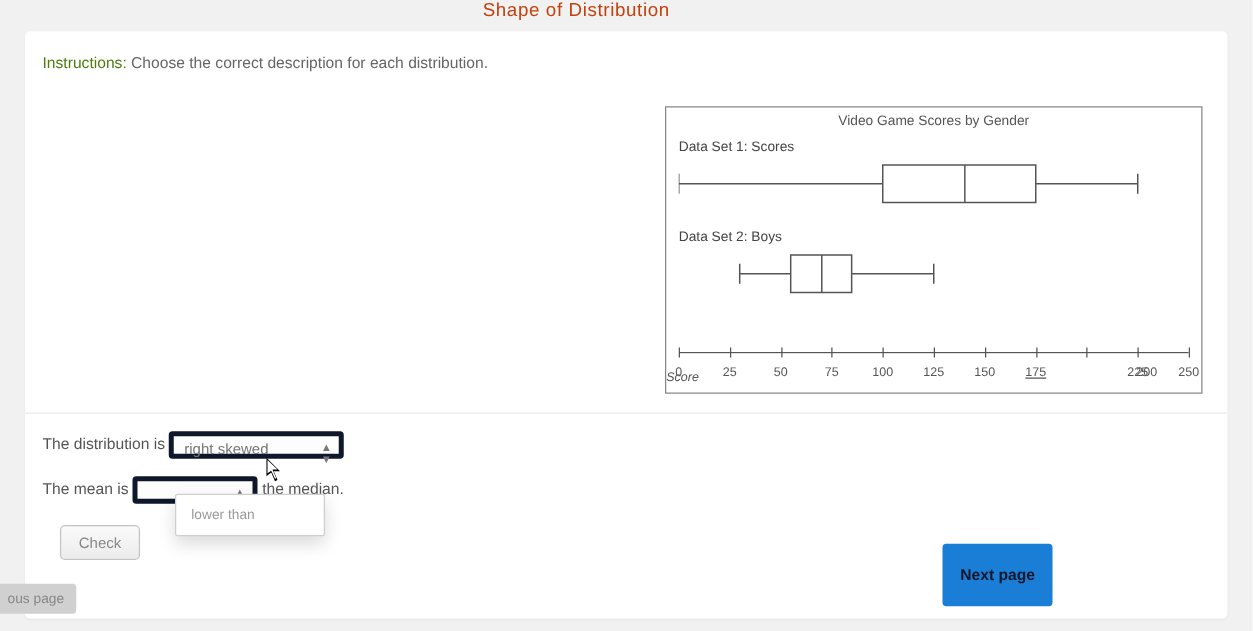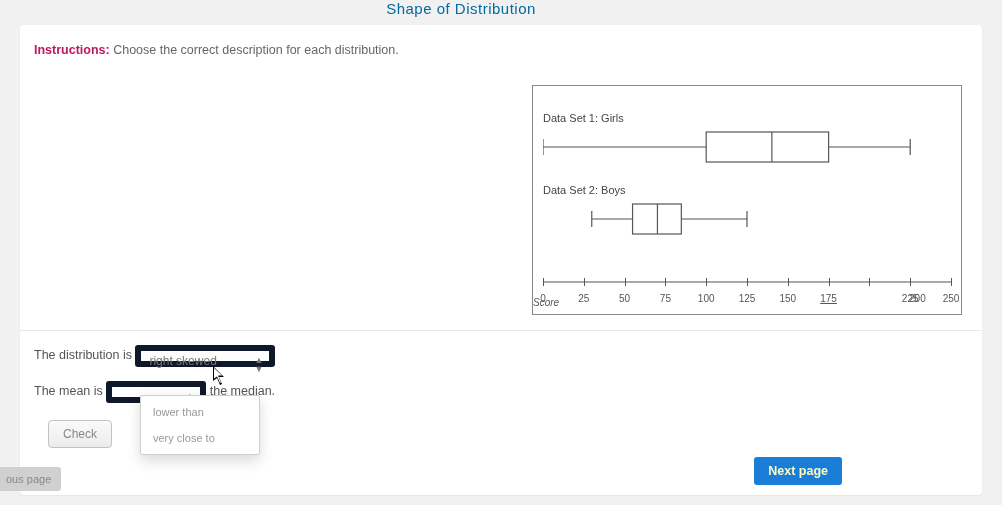--- a/index.html
+++ b/index.html
@@ -7,52 +7,52 @@
     width: 1002px; height: 505px;
     font-family: "Helvetica Neue", Arial, sans-serif;
     background: #f1f1f1;
     color: #555;
     overflow: hidden;
     position: relative;
     font-size: 13px;
   }
   .page-title {
     position: absolute; top: 0; left: 0; right: 0;
-    text-align: center; color: #0369a1; letter-spacing: .5px;
+    text-align: center; color: #c2410c; letter-spacing: .5px;
     font-size: 15px;
     padding-right: 80px;
   }
   .card {
     position: absolute; top: 25px; left: 20px; right: 20px; bottom: 10px;
     background: #fff;
     border-radius: 4px;
     box-shadow: 0 1px 2px rgba(0,0,0,.05);
   }
   .instructions {
     position: absolute; top: 18px; left: 14px;
     font-size: 12.5px; color: #666;
   }
-  .instructions b { color: #be185d; font-weight: 700; }
+  .instructions b { color: #4d7c0f; font-weight: 400; }
   .plotframe {
     position: absolute; top: 60px; right: 20px;
     width: 430px; height: 230px;
     border: 1px solid #888;
     background: #fff;
   }
   .plot-title { text-align: center; font-size: 11px; color: #555; margin-top: 5px; }
   .ds-label { font-size: 11px; color: #444; position: absolute; }
   .axis-label { font-size: 10px; color: #555; text-align: left; width: 100%; position: absolute; bottom: 6px; font-style: italic; }
   .axis { position: absolute; left: 10px; right: 10px; bottom: 32px; height: 1px; }
   .tick { position: absolute; bottom: -4px; width: 1px; height: 8px; background: #555; }
   .tick-lbl { position: absolute; bottom: -22px; font-size: 10px; color: #555; transform: translateX(-50%); }
   .boxrow { position: absolute; left: 10px; right: 10px; height: 34px; }
   .sentences { position: absolute; left: 14px; top: 320px; font-size: 12.5px; color: #555; }
   .sel {
     display: inline-block;
-    border: 6px solid #0f172a;
+    border: 4px solid #0f172a;
     border-radius: 3px;
     background: #fdfdfd;
     height: 22px; line-height: 20px;
     padding: 0 24px 0 8px;
     font-size: 12px; color: #777;
     position: relative;
     vertical-align: middle;
     min-width: 140px;
   }
   .sel .caret {
@@ -83,44 +83,45 @@
   }
   .dropdown .opt { padding: 7px 12px; color: #9a9a9a; cursor: pointer; }
   .prev-page {
     position: absolute; left: -10px; bottom: 14px;
     background: #d0d0d0; color: #888;
     font-size: 11px; padding: 6px 10px 6px 16px;
     border-radius: 3px;
   }
   .next-page {
     position: absolute; right: 140px; bottom: 10px;
-    background: #1b7ed6; color: #fef9c3;
+    background: #1b7ed6; color: #0f172a;
     font-size: 12.5px; font-weight: 600;
-    padding: 7px 14px; border-radius: 3px;
+    padding: 18px 14px; border-radius: 3px;
     cursor: pointer;
   }
   .cursor-arrow {
     position: absolute; width: 14px; height: 20px; z-index: 9; pointer-events:none;
   }
   hr.divider { position:absolute; left:0; right:0; top:305px; border:none; border-top:1px solid #e9e9e9; }
 </style>
 </head>
 <body>
 
 <div class="page-title">Shape of Distribution</div>
 
 <div class="card">
 
   <div class="instructions">
     <b>Instructions:</b><span> Choose the correct description for each distribution.</span>
   </div>
 
   <div class="plotframe">
-
-    <div class="ds-label" style="top:26px; left:10px;">Data Set 1: Girls</div>
+    <div class="plot-title">Video Game Scores by Gender</div>
+
+    <div class="ds-label" style="top:26px; left:10px;">Data Set 1: Scores</div>
     <div class="boxrow" style="top:44px;">
       <svg width="100%" height="100%" viewBox="0 0 410 34" preserveAspectRatio="none">
 
         <line x1="0" y1="17" x2="164" y2="17" stroke="#555" stroke-width="1.2"></line>
         <line x1="0" y1="9" x2="0" y2="25" stroke="#555" stroke-width="1.2"></line>
         <line x1="287" y1="17" x2="369" y2="17" stroke="#555" stroke-width="1.2"></line>
         <line x1="369" y1="9" x2="369" y2="25" stroke="#555" stroke-width="1.2"></line>
         <rect x="164" y="2" width="123" height="30" fill="none" stroke="#555" stroke-width="1.2"></rect>
         <line x1="230" y1="2" x2="230" y2="32" stroke="#555" stroke-width="1.2"></line>
       </svg>
@@ -186,21 +187,20 @@
         <span class="caret">▲<br>▼</span>
       </span>
       <span> the median.</span>
     </div>
   </div>
 
   <div class="check-btn">Check</div>
 
   <div class="dropdown">
     <div class="opt">lower than</div>
-    <div class="opt">very close to</div>
   </div>
 
   <div class="next-page">Next page</div>
 </div>
 
 <div class="prev-page">ous page</div>
 
 <svg class="cursor-arrow" style="left:213px; top:366px;" viewBox="0 0 14 20">
   <path d="M0 0 L0 15 L4 12 L7 19 L9 18 L6 11 L11 11 Z" fill="#000"></path>
   <path d="M1 2 L1 12.5 L4 10.5 L7 17 L8 16.5 L5 9.5 L9 9.5 Z" fill="#fff"></path>

